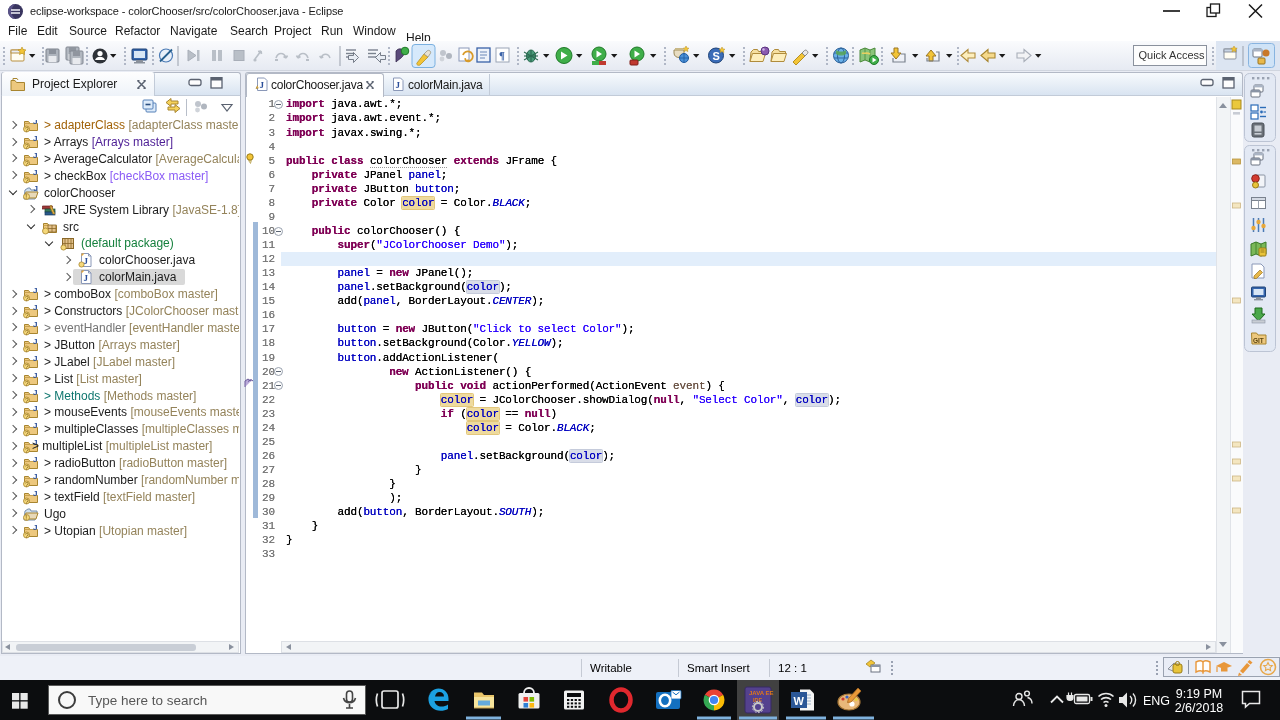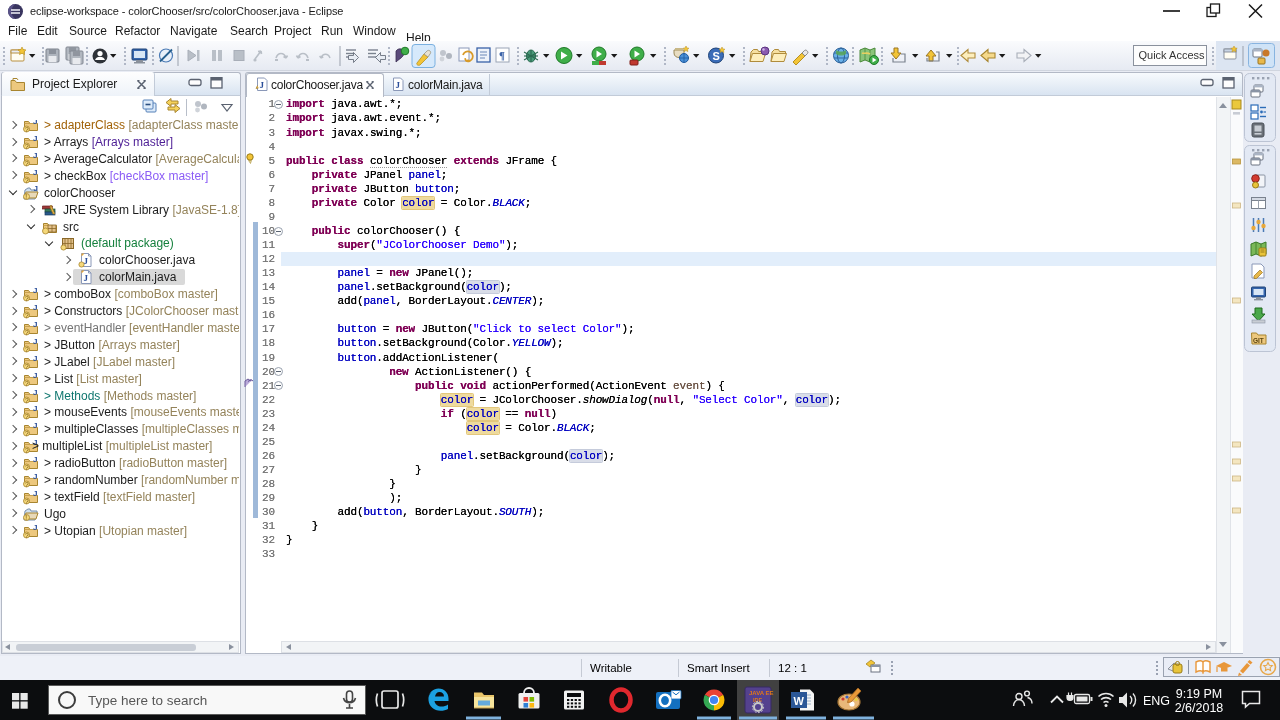--- a/index.html
+++ b/index.html
@@ -11,21 +11,21 @@
 .panelbody { background:#fff; border:1px solid #b3b9c6; border-top:none; }
 .chev-r { width:6px; height:6px; border:solid #5a5a5a; border-width:0 1.4px 1.4px 0; transform:rotate(-45deg); }
 .chev-d { width:6px; height:6px; border:solid #2a2a2a; border-width:0 1.6px 1.6px 0; transform:rotate(45deg); }
 .treelab { font-size:12px; white-space:nowrap; }
 #exp-tab { left:2px; top:72px; width:153px; height:24px; background:linear-gradient(#fefefe,#eef3f9); border-right:1px solid #c2cbd8; border-radius:3px 3px 0 0; }
 pre { font-family:"Liberation Mono", monospace; font-size:11px; line-height:14.0625px; letter-spacing:-0.15px; text-shadow:0 0 0.35px currentColor; }
 pre .k { color:#7f0055; font-weight:bold; }
 pre .st { color:#2a00ff; }
 pre .f { color:#0000c0; }
 pre .sf { color:#0000c0; font-style:italic; }
-pre .sm { font-style:italic; }
+pre .sm { }
 pre .p { color:#6a5244; }
 pre .cls { border-bottom:1px dotted #9a9a9a; }
 pre .fw { color:#0000c0; background:#eeda9e; box-shadow:0 0 0 1px #e3c77c; border-radius:1px; }
 pre .fr { color:#0000c0; background:#d9dde8; box-shadow:0 0 0 1px #c5cbdb; border-radius:1px; }
 .tabtext { font-size:12px; color:#1a1a1a; }
 .sep-v { width:1px; background:#c5cad4; }
 .fold { left:273.5px; width:9px; height:9px; border:1px solid #98a1ae; border-radius:50%; background:#fdfdfd; }
 .fold .fline { margin:3px auto 0; width:5px; height:1.2px; background:#5a6472; }
 #statusbar { left:0; top:656px; width:1280px; height:24px; background:#eef1f8; font-size:11.5px; color:#1a1a1a; }
 .sbtxt { top:661.5px; font-size:11.5px; }

